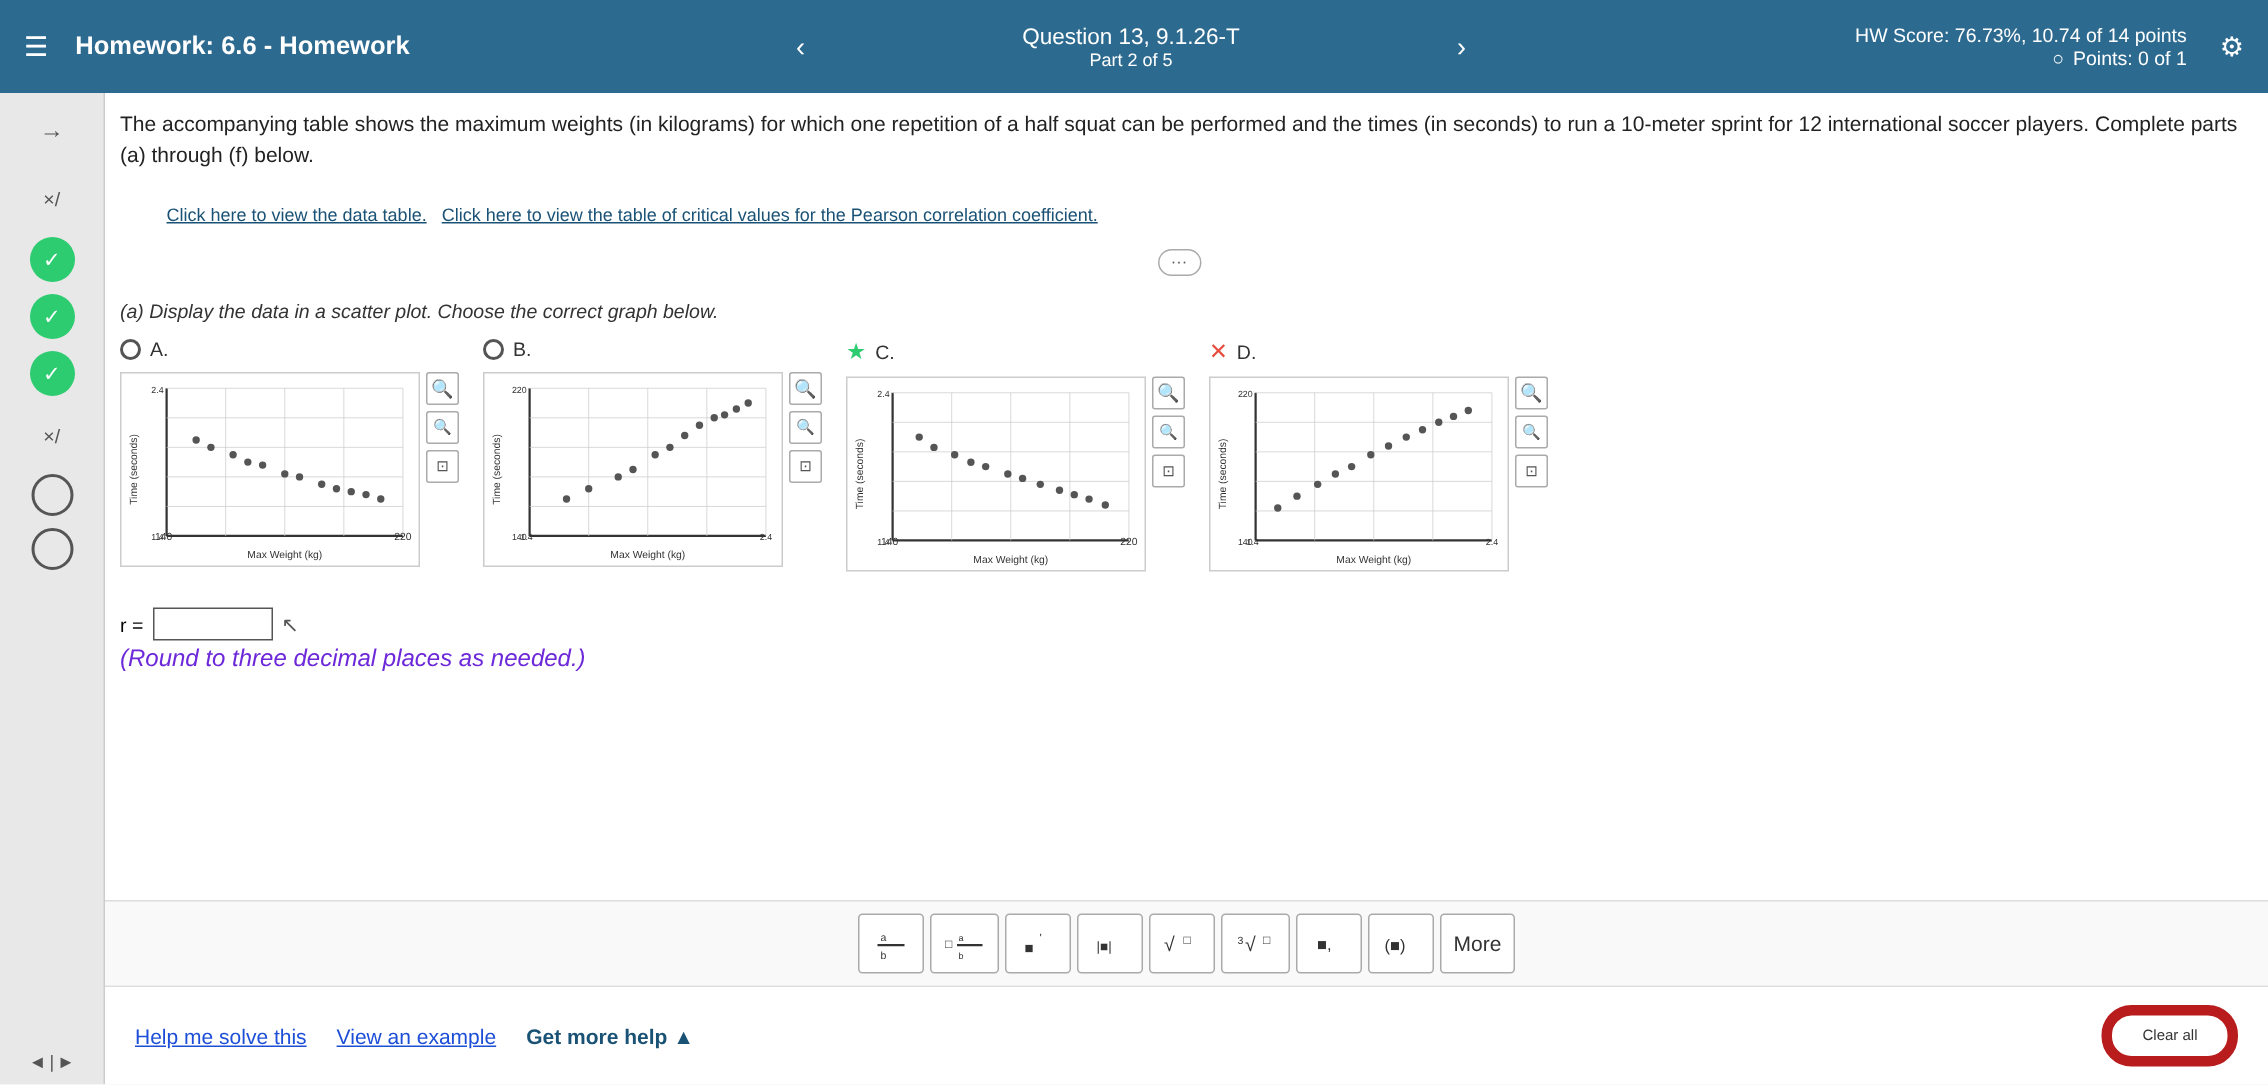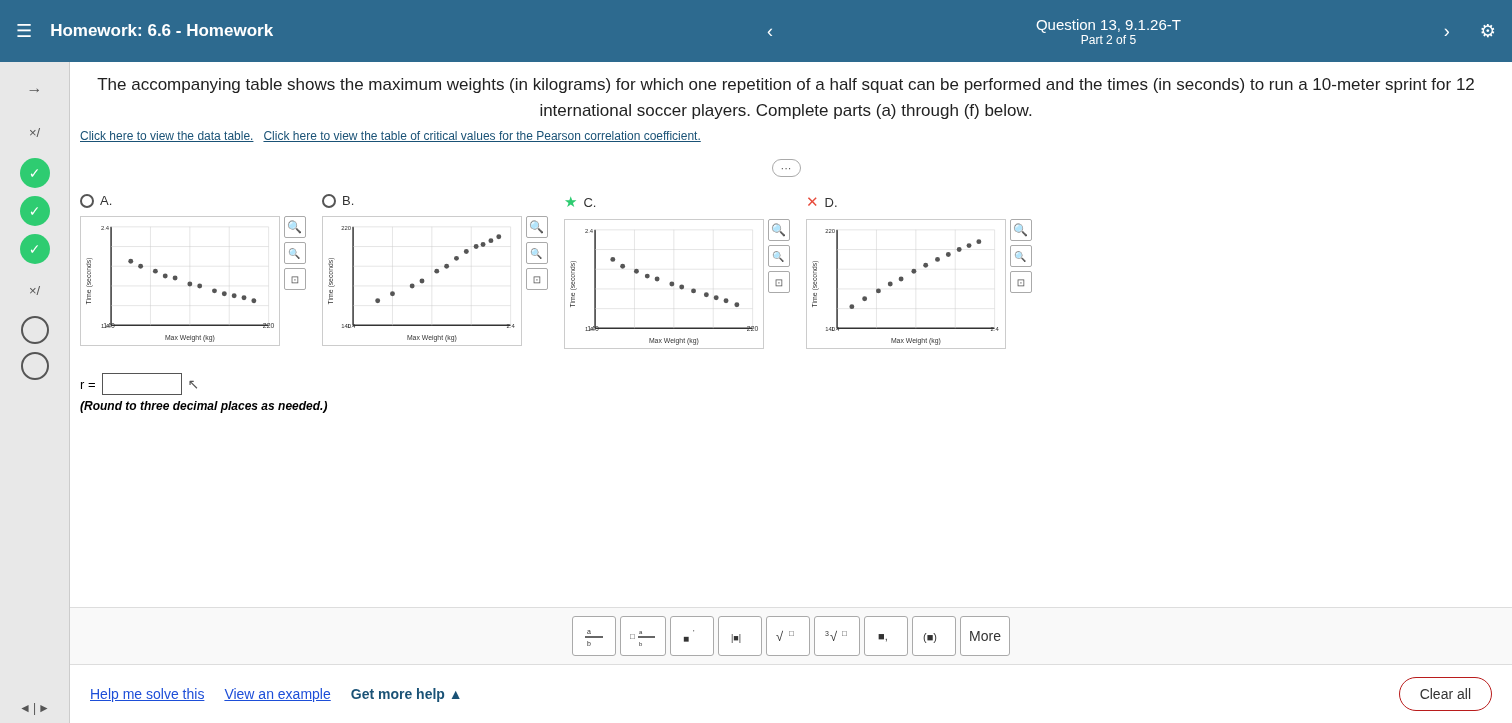--- a/index.html
+++ b/index.html
@@ -93,27 +93,26 @@
     .content-area {
       flex: 1;
       overflow-y: auto;
       padding: 10px 20px 10px 10px;
       display: flex;
       flex-direction: column;
     }
 
     
     .question-text {
-      font-size: 17px;
+      font-size: 14px;
       color: #222;
       line-height: 1.5;
-      margin-bottom: 6px;
-      text-align: center;
-    }
-    .question-links { font-size: 12px; }
+      margin-bottom: 22px;
+    }
+    .question-links { font-size: 12px; margin-left: 31px; }
     .question-links a { color: #1a5276; text-decoration: underline; cursor: pointer; }
 
     .separator-btn {
       display: inline-block;
       border: 1px solid #aaa;
       border-radius: 10px;
       padding: 2px 8px;
       font-size: 11px;
       color: #555;
       cursor: pointer;
@@ -205,21 +204,21 @@
     .r-input-row { display: flex; align-items: center; gap: 6px; margin-bottom: 4px; }
     .r-label { font-size: 13px; }
     .r-input {
       width: 80px;
       height: 22px;
       border: 1px solid #555;
       font-size: 13px;
       padding: 2px 4px;
     }
     .cursor-icon { font-size: 14px; color: #555; }
-    .round-note { font-size: 12px; color: #000000; font-style: italic; font-weight: bold; }
+    .round-note { font-size: 16px; color: #6d28d9; font-style: italic; }
 
     
     .math-toolbar {
       display: flex;
       align-items: center;
       justify-content: center;
       gap: 4px;
       padding: 8px;
       background: #f9f9f9;
       border-top: 1px solid #ddd;
@@ -257,25 +256,25 @@
     }
     .get-more-help {
       font-size: 14px;
       color: #1a5276;
       cursor: pointer;
       text-decoration: none;
       font-weight: bold;
     }
     .clear-all-btn {
       margin-left: auto;
-      border: 1px solid #b91c1c;
+      border: 7px solid #b91c1c;
       border-radius: 20px;
       padding: 8px 20px;
       background: white;
-      font-size: 14px;
+      font-size: 10px;
       cursor: pointer;
       color: #333;
     }
 
     
     .grid-line { stroke: #ccc; stroke-width: 0.5; }
     .axis-line { stroke: #333; stroke-width: 1.5; }
     .data-dot { fill: #555; }
 
     
@@ -297,20 +296,27 @@
 
     <div style="display:flex;align-items:center;gap:8px;flex:1;justify-content:center;">
       <button class="header-nav-btn">‹</button>
       <div class="header-question-center">
         <span class="header-question-title">Question 13, 9.1.26-T</span>
         <span class="header-question-subtitle">Part 2 of 5</span>
       </div>
       <button class="header-nav-btn">›</button>
     </div>
 
+    <div class="header-score-section">
+      <span class="header-score-text">HW Score: 76.73%, 10.74 of 14 points</span>
+      <span class="header-points">
+        <span>○</span>
+        <span>Points: 0 of 1</span>
+      </span>
+    </div>
     <span class="header-settings-icon">⚙</span>
   </div>
 
   <div class="main-container">
 
     <div class="left-sidebar">
       <div class="sidebar-icon">→</div>
       <div class="sidebar-icon" style="font-size:13px;">×/</div>
       <div class="sidebar-icon check">✓</div>
       <div class="sidebar-icon check">✓</div>
@@ -333,20 +339,21 @@
           <a>Click here to view the data table.</a>
           &nbsp;
           <a>Click here to view the table of critical values for the Pearson correlation coefficient.</a>
         </div>
 
         <div style="display:flex;justify-content:center;margin:8px 0;">
           <span class="separator-btn">···</span>
         </div>
 
         <div>
+          <div class="part-label">(a) Display the data in a scatter plot. Choose the correct graph below.</div>
 
           <div class="graph-options">
 
             <div class="graph-option">
               <div class="graph-option-header">
                 <div class="radio-circle"></div>
                 <span class="option-letter">A.</span>
               </div>
               <div class="graph-wrapper">
                 <div class="graph-box">

